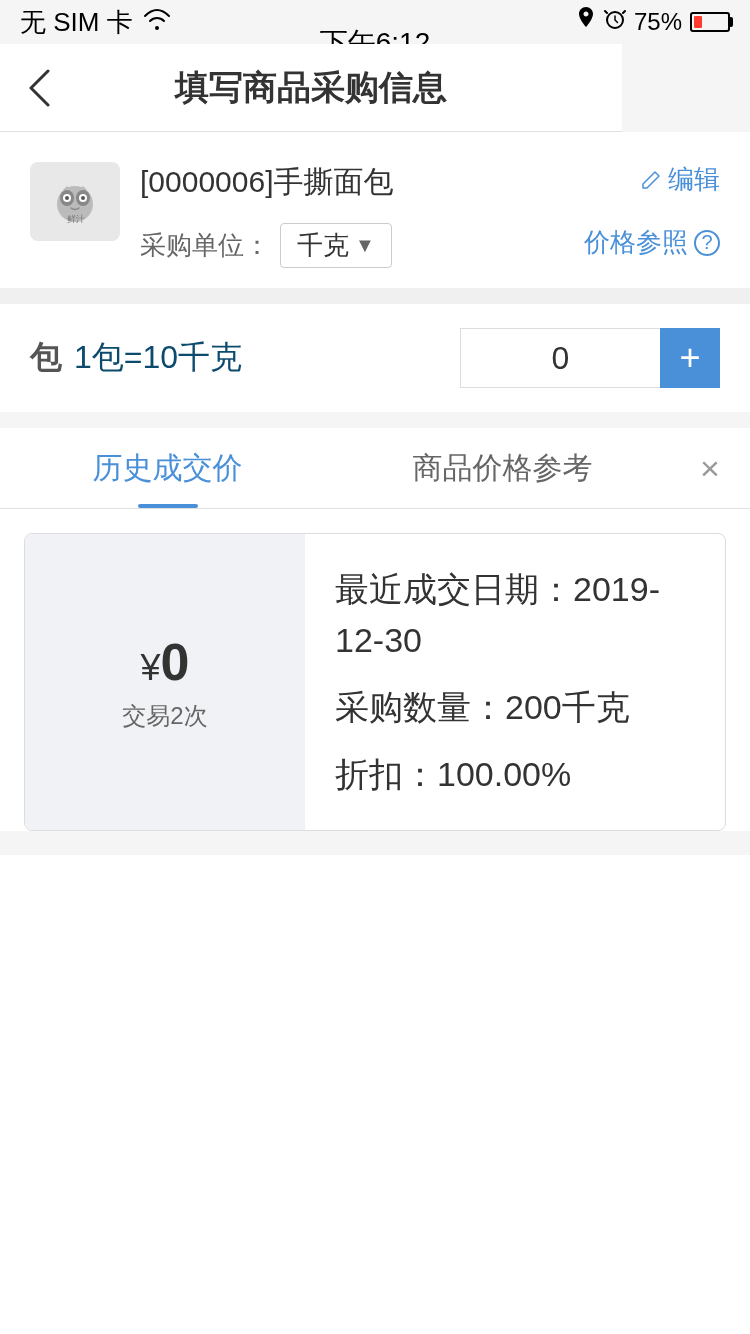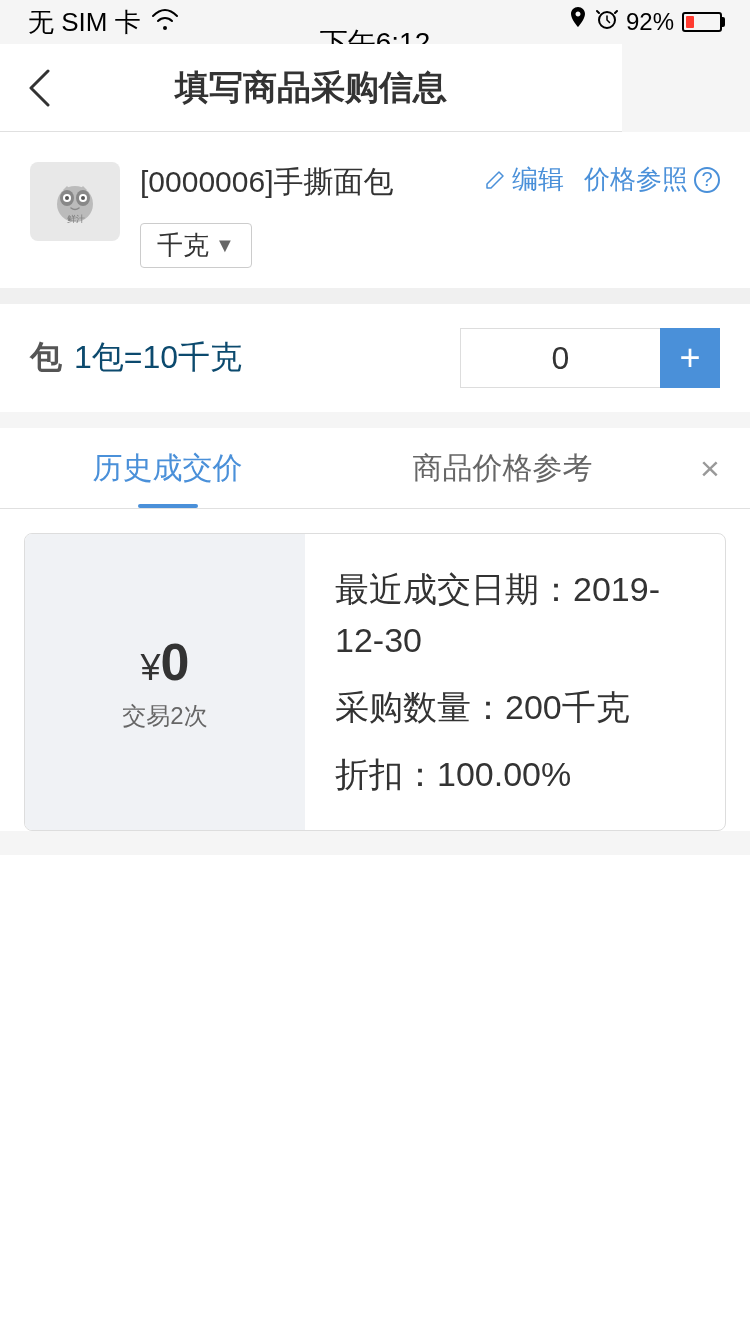--- a/index.html
+++ b/index.html
@@ -13,21 +13,21 @@
     }
 
     
     .status-bar {
       width: 750px;
       height: 44px;
       background: #f5f5f5;
       display: flex;
       align-items: center;
       justify-content: space-between;
-      padding: 0 28px;
+      padding: 0 20px;
     }
     .status-left {
       font-size: 26px;
       font-weight: 500;
       color: #000;
       display: flex;
       align-items: center;
       gap: 10px;
     }
     .status-center {
@@ -357,21 +357,21 @@
         <path d="M10 0C6.1 0 3 3.1 3 7c0 5.2 7 13 7 13s7-7.8 7-13c0-3.9-3.1-7-7-7zm0 9.5C8.6 9.5 7.5 8.4 7.5 7S8.6 4.5 10 4.5 12.5 5.6 12.5 7 11.4 9.5 10 9.5z" fill="#000"></path>
       </svg>
     </span>
     <span>
       <svg width="22" height="22" viewBox="0 0 22 22" fill="none">
         <circle cx="11" cy="12" r="8" stroke="#000" stroke-width="2" fill="none"></circle>
         <path d="M11 8v4l2.5 2.5" stroke="#000" stroke-width="1.5" stroke-linecap="round" fill="none"></path>
         <path d="M3 5L1 3M19 5l2-2" stroke="#000" stroke-width="2" stroke-linecap="round"></path>
       </svg>
     </span>
-    <span>92%</span>
+    <span>75%</span>
     <div class="battery-icon">
       <div class="battery-body">
         <div class="battery-fill"></div>
       </div>
     </div>
   </div>
 </div>
 
 <div class="nav-bar">
   <div class="nav-back">
@@ -398,28 +398,29 @@
           <path d="M26 36 Q30 39 34 36" stroke="#888" stroke-width="1.5" fill="none" stroke-linecap="round"></path>
           <path d="M18 18 L22 14 L26 18" fill="#bbb"></path>
           <path d="M34 18 L38 14 L42 18" fill="#bbb"></path>
 
           <text x="22" y="50" font-size="9" fill="#777" font-family="sans-serif">鲜汁</text>
         </svg>
       </div>
       <div class="product-info">
         <div class="product-name">[0000006]手撕面包</div>
         <div class="product-unit-row">
+          <span>采购单位：</span>
           <div class="unit-dropdown">
             <span>千克</span>
             <span class="dropdown-arrow">▼</span>
           </div>
         </div>
       </div>
     </div>
-    <div style="display:flex; flex-direction:row; align-items:flex-end; gap:20px;">
+    <div style="display:flex; flex-direction:column; align-items:flex-end; gap:28px;">
       <div class="edit-link">
         <svg width="22" height="22" viewBox="0 0 22 22" fill="none">
           <path d="M15 3l4 4L7 19H3v-4L15 3z" stroke="#4a90d9" stroke-width="1.5" fill="none" stroke-linecap="round" stroke-linejoin="round"></path>
         </svg>
         <span>编辑</span>
       </div>
       <div class="price-ref-link">
         <span>价格参照</span>
         <span style="width:26px;height:26px;border:2px solid #4a90d9;border-radius:50%;display:inline-flex;align-items:center;justify-content:center;font-size:20px;color:#4a90d9;">?</span>
       </div>

